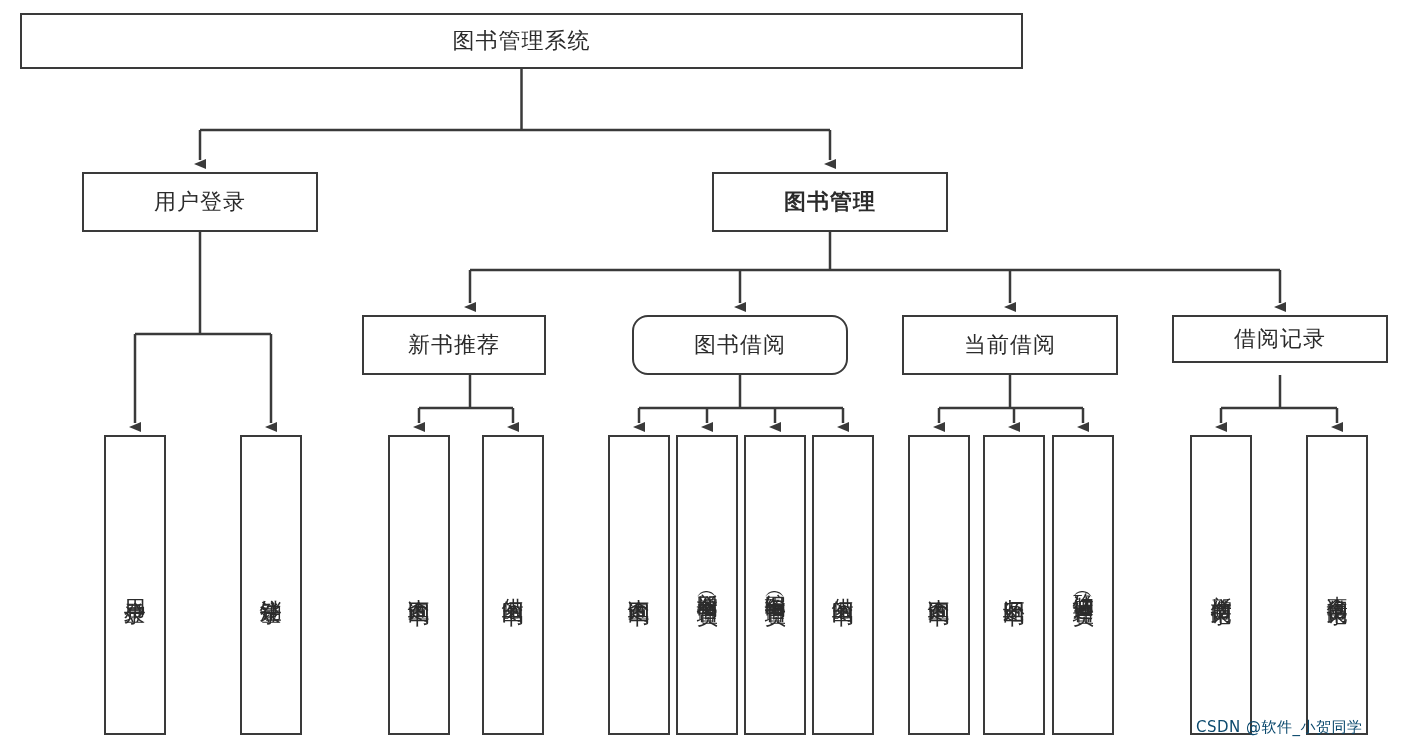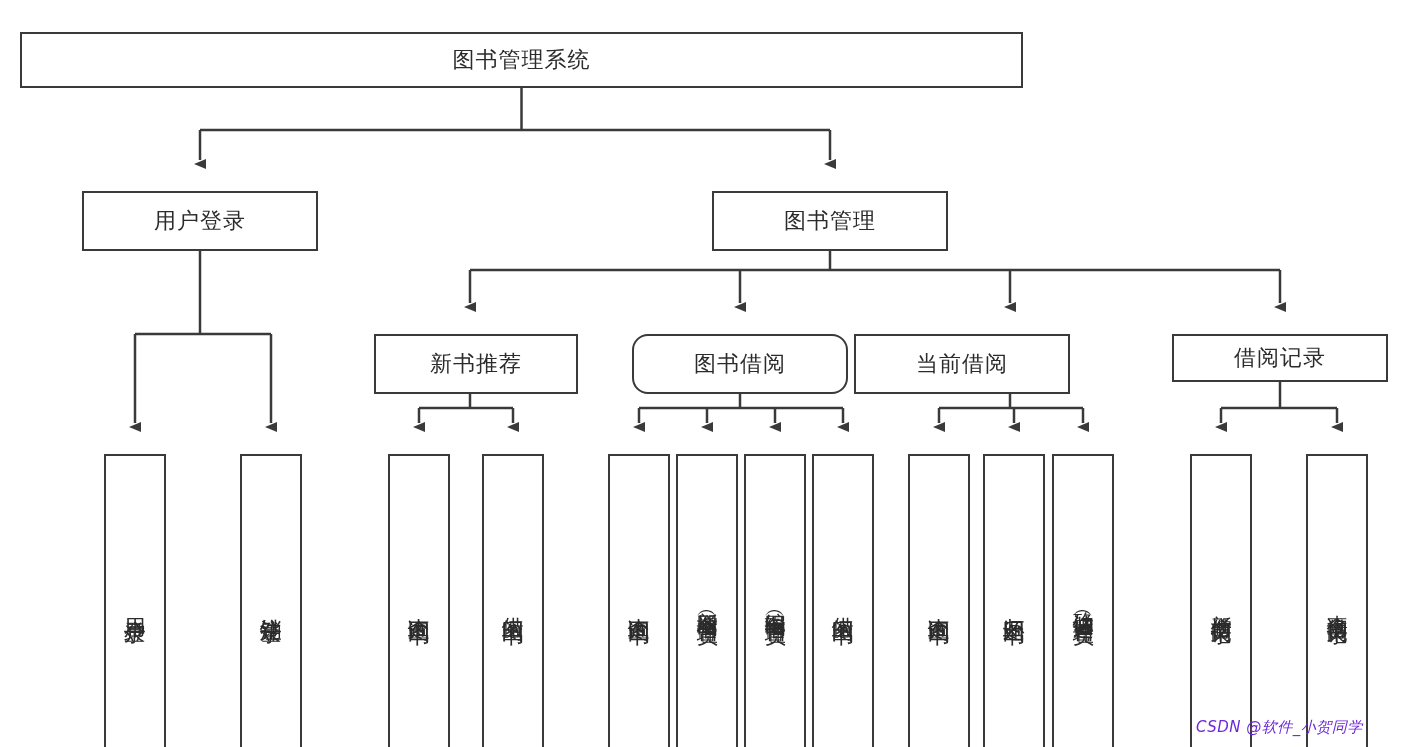--- a/index.html
+++ b/index.html
@@ -26,21 +26,20 @@
   }
   .node {
     position: absolute;
     box-sizing: border-box;
     border: 2px solid #3a3a3a;
     background: #ffffff;
     display: flex;
     align-items: center;
     justify-content: center;
     color: #2b2b2b;
-    margin-top: 19px;
   }
   .node.horiz {
     font-size: 22px;
     line-height: 1.2;
     letter-spacing: 1px;
   }
   .node.vert {
     writing-mode: vertical-rl;
     text-orientation: upright;
     font-size: 22px;
@@ -114,30 +113,30 @@
       </g>
   </svg>
 
   <div id="nodes-layer">
       <div class="node horiz" style="left: 20px; top: 13px; width: 1003px; height: 56px;">
         <span class="hlabel">图书管理系统</span>
       </div>
       <div class="node horiz" style="left: 82px; top: 172px; width: 236px; height: 60px;">
         <span class="hlabel">用户登录</span>
       </div>
-      <div class="node horiz" style="left: 712px; top: 172px; width: 236px; height: 60px;">
+      <div class="node horiz" style="left: 712px; top: 172px; width: 236px; height: 60px; font-weight: bold;">
         <span class="hlabel">图书管理</span>
       </div>
-      <div class="node horiz" style="left: 374px; top: 315px; width: 204px; height: 60px;">
+      <div class="node horiz" style="left: 362px; top: 315px; width: 184px; height: 60px;">
         <span class="hlabel">新书推荐</span>
       </div>
       <div class="node horiz" style="left: 632px; top: 315px; width: 216px; height: 60px; border-radius: 16px;">
         <span class="hlabel">图书借阅</span>
       </div>
-      <div class="node horiz" style="left: 854px; top: 315px; width: 216px; height: 60px;">
+      <div class="node horiz" style="left: 902px; top: 315px; width: 216px; height: 60px;">
         <span class="hlabel">当前借阅</span>
       </div>
       <div class="node horiz" style="left: 1172px; top: 315px; width: 216px; height: 48px;">
         <span class="hlabel">借阅记录</span>
       </div>
       <div class="node vert" style="left: 104px; top: 435px; width: 62px; height: 300px;">
         <span class="vlabel">用户登录</span>
       </div>
       <div class="node vert" style="left: 240px; top: 435px; width: 62px; height: 300px;">
         <span class="vlabel">注销登录</span>
@@ -170,15 +169,15 @@
         <span class="vlabel">确认归还（管理员）</span>
       </div>
       <div class="node vert" style="left: 1190px; top: 435px; width: 62px; height: 300px; font-size: 21px;">
         <span class="vlabel">新增借阅记录</span>
       </div>
       <div class="node vert" style="left: 1306px; top: 435px; width: 62px; height: 300px; font-size: 21px;">
         <span class="vlabel">查询借阅记录</span>
       </div>
     </div>
 
-  <div class="watermark" style="left: 1196px; top: 718px; color: #6d28d9; font-style: italic;">CSDN @软件_小贺同学</div>
+  <div class="watermark" style="left: 1196px; top: 718px; color: #0c4a6e;">CSDN @软件_小贺同学</div>
 
 </div>
 
 </body></html>

